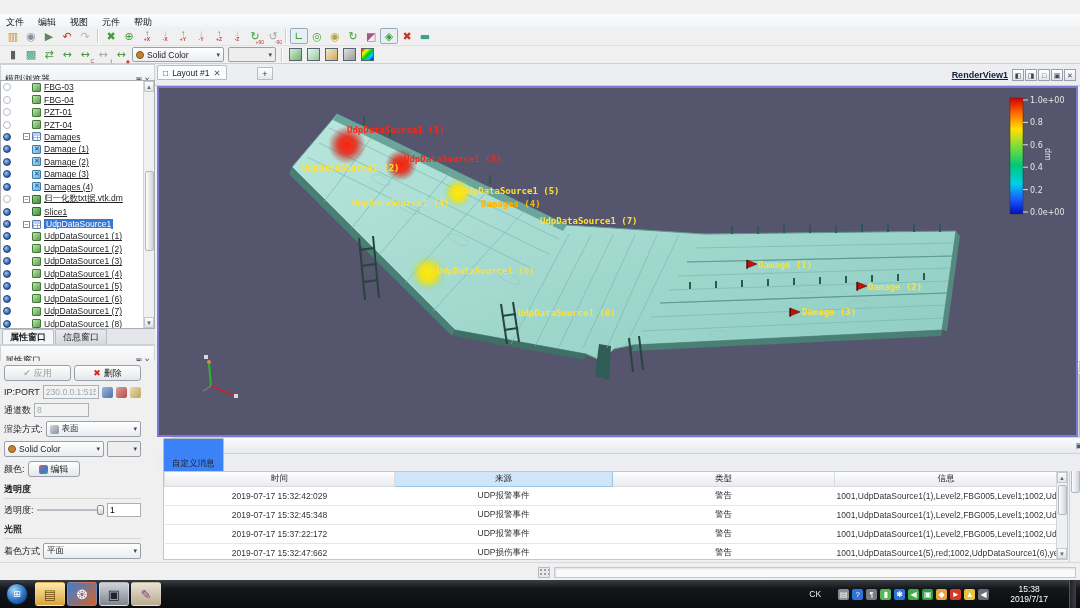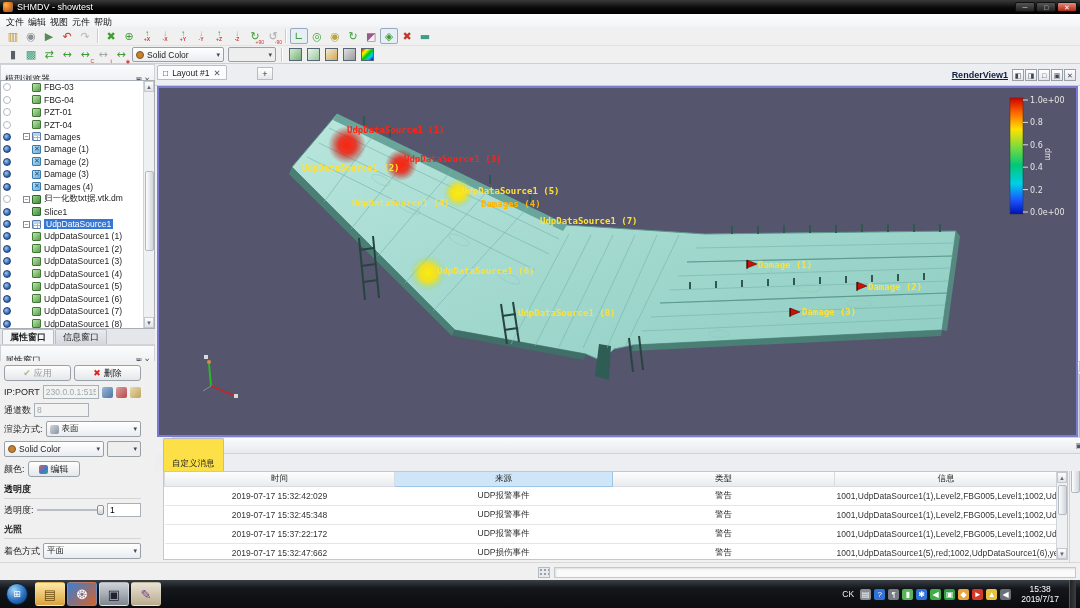--- a/index.html
+++ b/index.html
@@ -6,21 +6,21 @@
   *{box-sizing:border-box;font-family:"Liberation Sans","DejaVu Sans",sans-serif;}
   #stage{position:relative;width:1080px;height:608px;background:#f0f0f0;overflow:hidden;font-size:9px;color:#222;}
   
   #titlebar{position:absolute;left:0;top:0;width:1080px;height:14px;background:linear-gradient(#3a3a3a,#0a0a0a 55%,#000);color:#fff;display:flex;align-items:center;}
   #app-icon{width:10px;height:10px;margin:0 4px 0 3px;border-radius:2px;background:radial-gradient(circle at 30% 30%,#ffb347,#d2691e 60%,#2f6fb0);}
   #title-text{font-size:9px;text-shadow:0 1px 2px #000;}
   #winbtns{margin-left:auto;display:flex;gap:1px;padding-right:3px;}
   .winbtn{width:20px;height:10px;font-size:7px;line-height:9px;text-align:center;color:#ddd;background:linear-gradient(#555,#222);border:1px solid #111;border-radius:2px;}
   .winbtn.close{background:linear-gradient(#e58c7e,#b22a15);color:#fff;}
   
-  #menubar{position:absolute;left:0;top:14px;width:1080px;height:18px;background:linear-gradient(#fcfdfe,#eef1f5);display:flex;align-items:center;padding-left:6px;gap:4px;border-bottom:1px solid #d8dbe0;}
+  #menubar{position:absolute;left:0;top:14px;width:1080px;height:18px;background:linear-gradient(#fcfdfe,#eef1f5);display:flex;align-items:center;padding-left:6px;gap:14px;border-bottom:1px solid #d8dbe0;}
   .menu-item{font-size:9px;color:#111;}
   
   .toolbar{position:absolute;left:0;width:1080px;background:#f0f0f0;display:flex;align-items:center;padding-left:4px;}
   #tb1{top:27px;height:19px;border-bottom:1px solid #e2e2e2;}
   #tb2{top:46px;height:18px;border-bottom:1px solid #cfcfcf;}
   .tb-btn{position:relative;width:18px;height:16px;display:flex;align-items:center;justify-content:center;border-radius:2px;flex:none;}
   .tb-btn.framed{border:1px solid #9ab;background:#e6eef6;}
   .tb-glyph{font-size:11px;line-height:11px;font-family:"DejaVu Sans",sans-serif;}
   .tb-sub{position:absolute;right:0;bottom:-1px;font-size:5px;color:#c33;}
   .tb-sep{width:2px;height:14px;border-left:1px solid #cbcbcb;border-right:1px solid #fff;margin:0 3px;flex:none;}
@@ -45,21 +45,21 @@
   .eye.on{background:radial-gradient(circle at 35% 35%,#9ec7f0,#2a5da8 70%);border:1px solid #1c3f78;}
   .eye.off{background:#fff;border:1px solid #b5b9bf;}
   .indent{flex:none;}
   .exp{width:7px;height:7px;border:1px solid #848891;background:#fff;font-size:6px;line-height:5px;text-align:center;color:#333;margin-right:2px;flex:none;}
   .ticon{width:9px;height:9px;flex:none;margin-right:3px;border-radius:1px;}
   .ticon.cube{background:linear-gradient(135deg,#bfe3b2,#5a9e4c);border:1px solid #3f7a33;}
   .ticon.cube2{background:linear-gradient(135deg,#9fd08f,#3c8a3c);border:1px solid #2c6a2c;}
   .ticon.table{background:#fff;border:1px solid #5b7ca8;background-image:linear-gradient(#bcd2ea 3px,transparent 3px),linear-gradient(90deg,#9ab6d6 1px,transparent 1px),linear-gradient(#9ab6d6 1px,transparent 1px);background-size:100% 100%,4px 100%,100% 4px;}
   .ticon.marker{background:linear-gradient(135deg,#bfe0f2,#6aaede);border:1px solid #3a7aa8;position:relative;}
   .ticon.marker::after{content:"✕";position:absolute;left:1px;top:-1px;font-size:7px;color:#1c4f7a;font-weight:bold;}
-  .tree-label{font-size:8.5px;}
+  .tree-label{font-size:8.5px;text-decoration:underline;}
   .tree-row.selected .tree-label{background:#3577d4;color:#fff;padding:0 2px;}
   .vscroll{position:absolute;top:0;right:0;width:11px;height:100%;background:#eef0f2;border-left:1px solid #d0d3d8;}
   .vscroll .arr{position:absolute;left:0;width:100%;height:11px;text-align:center;font-size:6px;color:#667;background:linear-gradient(#fdfdfd,#dfe3e8);border:1px solid #c3c8cf;line-height:10px;}
   .vscroll .arr.up{top:0;} .vscroll .arr.dn{bottom:0;}
   .vscroll .thumb{position:absolute;left:1px;width:9px;background:linear-gradient(90deg,#fdfdfd,#cfd4db);border:1px solid #b3b9c2;border-radius:2px;}
   #panel-tabs{position:absolute;left:0;top:329px;width:155px;height:16px;display:flex;background:#e4e6ea;border-bottom:1px solid #cfd3d8;padding-left:2px;gap:1px;align-items:flex-end;}
   .ptab{height:15px;padding:0 7px;font-size:9px;line-height:15px;border:1px solid #b8bcc3;border-bottom:none;background:linear-gradient(#e8eaee,#d5d8de);border-radius:2px 2px 0 0;}
   .ptab.active{background:#f5f6f8;font-weight:bold;}
   
   #props{position:absolute;left:0;top:361px;width:155px;height:219px;background:#f0f0f0;overflow:hidden;padding:4px 14px 0 4px;}
@@ -86,56 +86,47 @@
   .rvbtn{width:12px;height:12px;border:1px solid #9aa0a8;background:linear-gradient(#fff,#e2e6ea);font-size:7px;line-height:11px;text-align:center;color:#445;}
   
   #viewport{position:absolute;left:157px;top:86px;width:921px;height:351px;border:2px solid #7a7bd0;background:#55556d;}
   #scene{position:absolute;left:0;top:0;}
   .scene-label{font-family:"DejaVu Sans Mono",monospace;font-weight:bold;font-size:9px;}
   .lbl-yellow{fill:#ffe135;} .lbl-red{fill:#ff2513;} .lbl-orange{fill:#ffb400;}
   .cb-tick-text{fill:#e6e6e6;font-size:8px;font-family:"DejaVu Sans",sans-serif;}
   
   #out-hdr{position:absolute;left:172px;top:437px;width:925px;height:17px;background:linear-gradient(#fafbfc,#e7eaee);border:1px solid #cfd3d8;display:flex;align-items:center;padding:0 6px;font-size:9px;}
   #out-tabs{position:absolute;left:155px;top:454px;width:925px;height:17px;background:#eceef1;display:flex;align-items:flex-end;padding-left:8px;}
-  #out-tab{height:16px;padding:16px 8px;font-size:8.5px;line-height:16px;background:#fde047;border:1px solid #b8bcc3;border-bottom:none;border-radius:2px 2px 0 0;}
+  #out-tab{height:16px;padding:16px 8px;font-size:8.5px;line-height:16px;background:#3b82f6;border:1px solid #b8bcc3;border-bottom:none;border-radius:2px 2px 0 0;}
   #table-wrap{position:absolute;left:163px;top:471px;width:905px;height:89px;background:#fff;border:1px solid #c3c8cf;overflow:hidden;}
   table{border-collapse:collapse;table-layout:fixed;width:893px;font-size:8.5px;}
   th{height:14px;font-weight:normal;background:linear-gradient(#fdfdfd,#e9ebee);border:1px solid #d8dbe0;border-top:none;}
   th.hl{background:#cfe6f8;border-color:#9cc6e8;}
   td{height:19px;text-align:center;border-bottom:1px solid #e4e6ea;color:#333;white-space:nowrap;overflow:hidden;}
   td.info{text-align:center;padding:0 2px;}
   
   #statusbar{position:absolute;left:0;top:562px;width:1080px;height:18px;background:#f0f0f0;border-top:1px solid #d8d8d8;}
   #sb-handle{position:absolute;left:538px;top:4px;width:12px;height:11px;border:1px solid #b5bac1;background:radial-gradient(#9aa0a8 1px,transparent 1px);background-size:4px 4px;background-color:#e8eaee;}
   #sb-progress{position:absolute;left:554px;top:4px;width:522px;height:11px;border:1px solid #c3c8cf;background:#fafafa;box-shadow:inset 1px 1px 2px #ddd;}
   
   #taskbar{position:absolute;left:0;top:580px;width:1080px;height:28px;background:linear-gradient(#3a3f45,#14171b 30%,#0a0c0e);display:flex;align-items:center;}
   #start-orb{width:22px;height:22px;margin:0 6px;border-radius:50%;background:radial-gradient(circle at 35% 30%,#9fd4f5,#2a6fc0 55%,#0b3568);border:1px solid #0a2342;display:flex;align-items:center;justify-content:center;color:#fff;font-size:9px;}
   .task-ic{width:30px;height:24px;margin:0 1px;border-radius:3px;display:flex;align-items:center;justify-content:center;font-size:13px;background:rgba(255,255,255,0.06);border:1px solid rgba(255,255,255,0.12);}
   .task-ic.active{background:linear-gradient(rgba(255,255,255,0.28),rgba(255,255,255,0.10));border-color:rgba(255,255,255,0.4);}
-  #tray{margin-left:auto;display:flex;align-items:center;gap:4px;padding-right:4px;}
+  #tray{margin-left:auto;display:flex;align-items:center;gap:15px;padding-right:4px;}
   #lang{color:#eee;font-size:8.5px;padding:0 2px;}
   .tray-ic{width:11px;height:11px;border-radius:2px;font-size:8px;line-height:11px;text-align:center;color:#fff;}
   #clock{color:#fff;font-size:8.5px;text-align:center;line-height:10px;padding:0 6px;}
   #show-desktop{width:7px;height:28px;background:linear-gradient(90deg,#222,#3a3f45);border-left:1px solid #555;}
 </style>
 </head>
 <body>
 
 <div id="stage">
 
-  <div id="titlebar">
-    <div id="app-icon"></div>
-    <div id="title-text">SHMDV - showtest</div>
-    <div id="winbtns">
-      <div class="winbtn">─</div>
-      <div class="winbtn">□</div>
-      <div class="winbtn close">✕</div>
-    </div>
-  </div>
 
   <div id="menubar">
       <div class="menu-item">文件</div>
       <div class="menu-item">编辑</div>
       <div class="menu-item">视图</div>
       <div class="menu-item">元件</div>
       <div class="menu-item">帮助</div>
     </div>
 
   <div id="tb1" class="toolbar">

